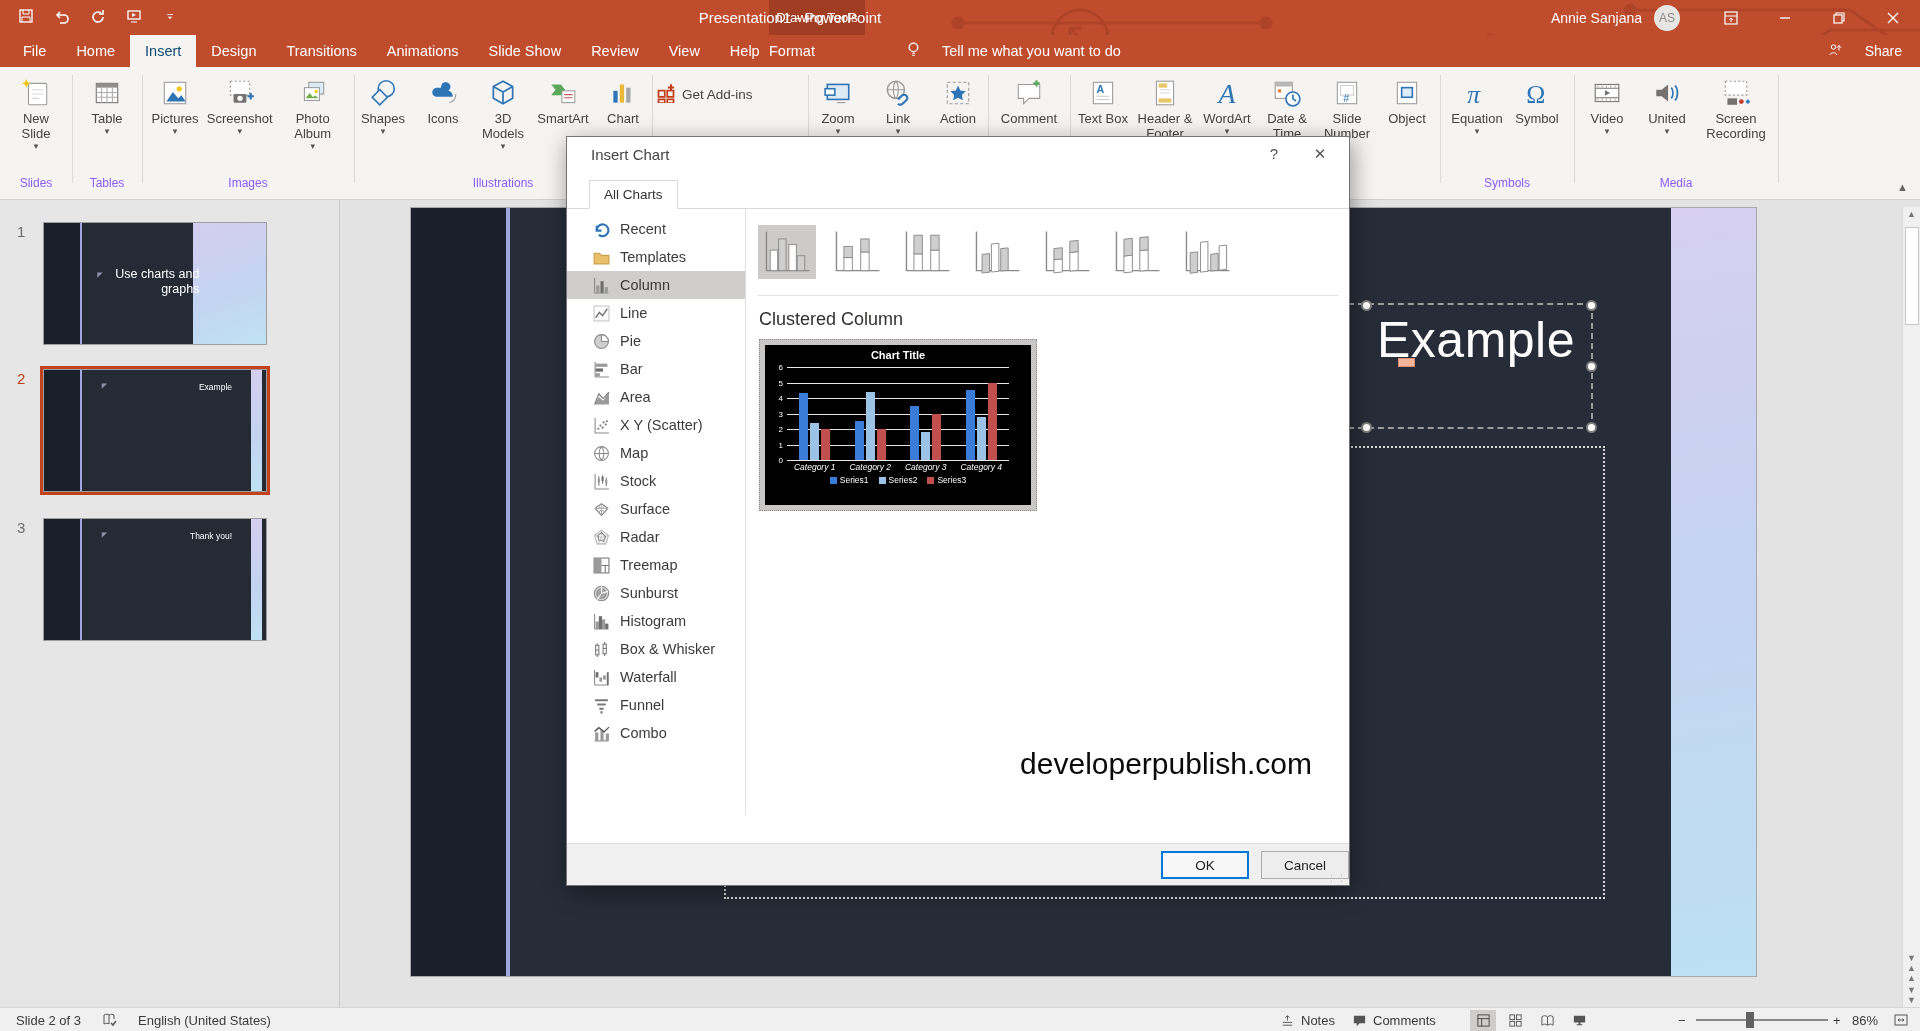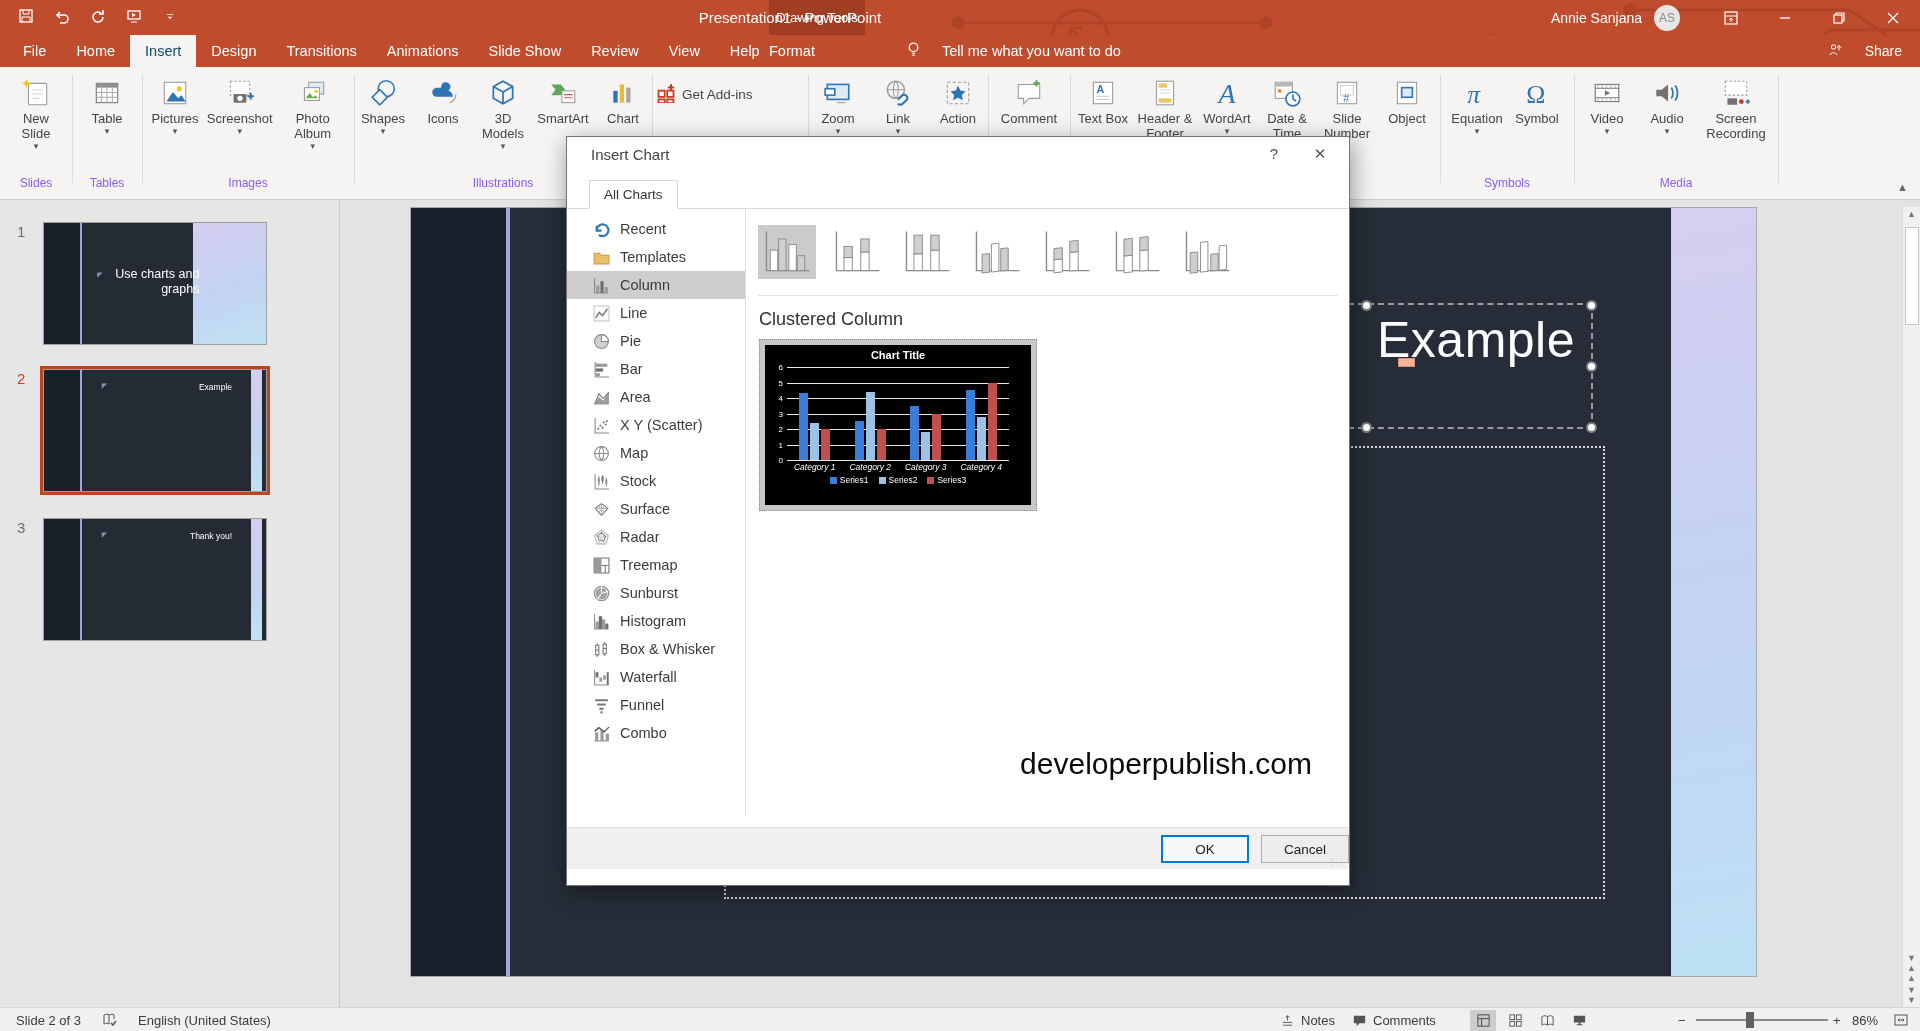--- a/index.html
+++ b/index.html
@@ -108,21 +108,21 @@
   .cplot{position:absolute;left:22px;top:22px;width:222px;height:93px;}
   .cgrid{position:absolute;left:0;width:100%;height:1px;background:#E8E8E8;}
   .cylab{position:absolute;left:-16px;width:12px;text-align:right;color:#fff;font-size:8px;margin-top:-4px;}
   .cbar{position:absolute;bottom:0;width:9px;}
   .ccats{position:absolute;left:22px;top:117px;width:222px;display:flex;font-style:italic;}
   .ccats div{flex:1;text-align:center;color:#fff;font-size:8.5px;}
   .clegend{position:absolute;left:0;top:130px;width:100%;display:flex;justify-content:center;gap:10px;}
   .clegend span{display:flex;align-items:center;gap:3px;color:#fff;font-size:8.5px;}
   .lsq{width:7px;height:7px;display:inline-block;}
   .watermark{position:absolute;left:260px;top:538px;width:320px;text-align:center;font-size:30px;color:#0a0a0a;}
-  .dfooter{position:absolute;left:0;bottom:16px;width:100%;height:42px;background:#F0F0F0;border-top:1px solid #DFDFDF;box-sizing:border-box;padding-left:20px;}
+  .dfooter{position:absolute;left:0;bottom:0;width:100%;height:42px;background:#F0F0F0;border-top:1px solid #DFDFDF;box-sizing:border-box;padding-left:20px;}
   .dbtn{position:absolute;top:7px;width:88px;height:28px;font-size:13.5px;color:#222;
         display:flex;align-items:center;justify-content:center;box-sizing:border-box;}
   .dbtn.ok{left:594px;background:#F7F7F7;border:2px solid #0078D7;}
   .dbtn.cancel{left:694px;background:#EDEDED;border:1px solid #ADADAD;}
   .grip{position:absolute;right:2px;bottom:2px;color:#bbb;font-size:9px;letter-spacing:1px;}
 </style>
 </head>
 <body>
 
 <div id="app">
@@ -543,21 +543,21 @@
             <span class="rlabel">Video</span>
             <span class="caret">▾</span>
           </div>
           <div class="rbtn">
             <span class="ricon">
               <svg width="30" height="30" viewBox="0 0 28 28">
                 <path d="M4 11v6h5l6 5V6l-6 5z" fill="#767171"></path>
                 <path d="M18 9c2 2 2 8 0 10M21.5 7c3 3 3 11 0 14" stroke="#2E75B5" fill="none" stroke-width="1.6"></path>
               </svg>
             </span>
-            <span class="rlabel">Audio</span>
+            <span class="rlabel">United</span>
             <span class="caret">▾</span>
           </div>
           <div class="rbtn">
             <span class="ricon">
               <svg width="30" height="30" viewBox="0 0 28 28">
                 <rect x="4" y="3" width="20" height="13" fill="#fff" stroke="#9b9b9b" stroke-dasharray="2 2"></rect>
                 <rect x="6" y="19" width="9" height="6" fill="#767171"></rect>
                 <circle cx="19" cy="22" r="2.2" fill="#C0392B"></circle>
                 <path d="M23 22h4M25 20v4" stroke="#2E75B5" stroke-width="1.6"></path>
               </svg>

